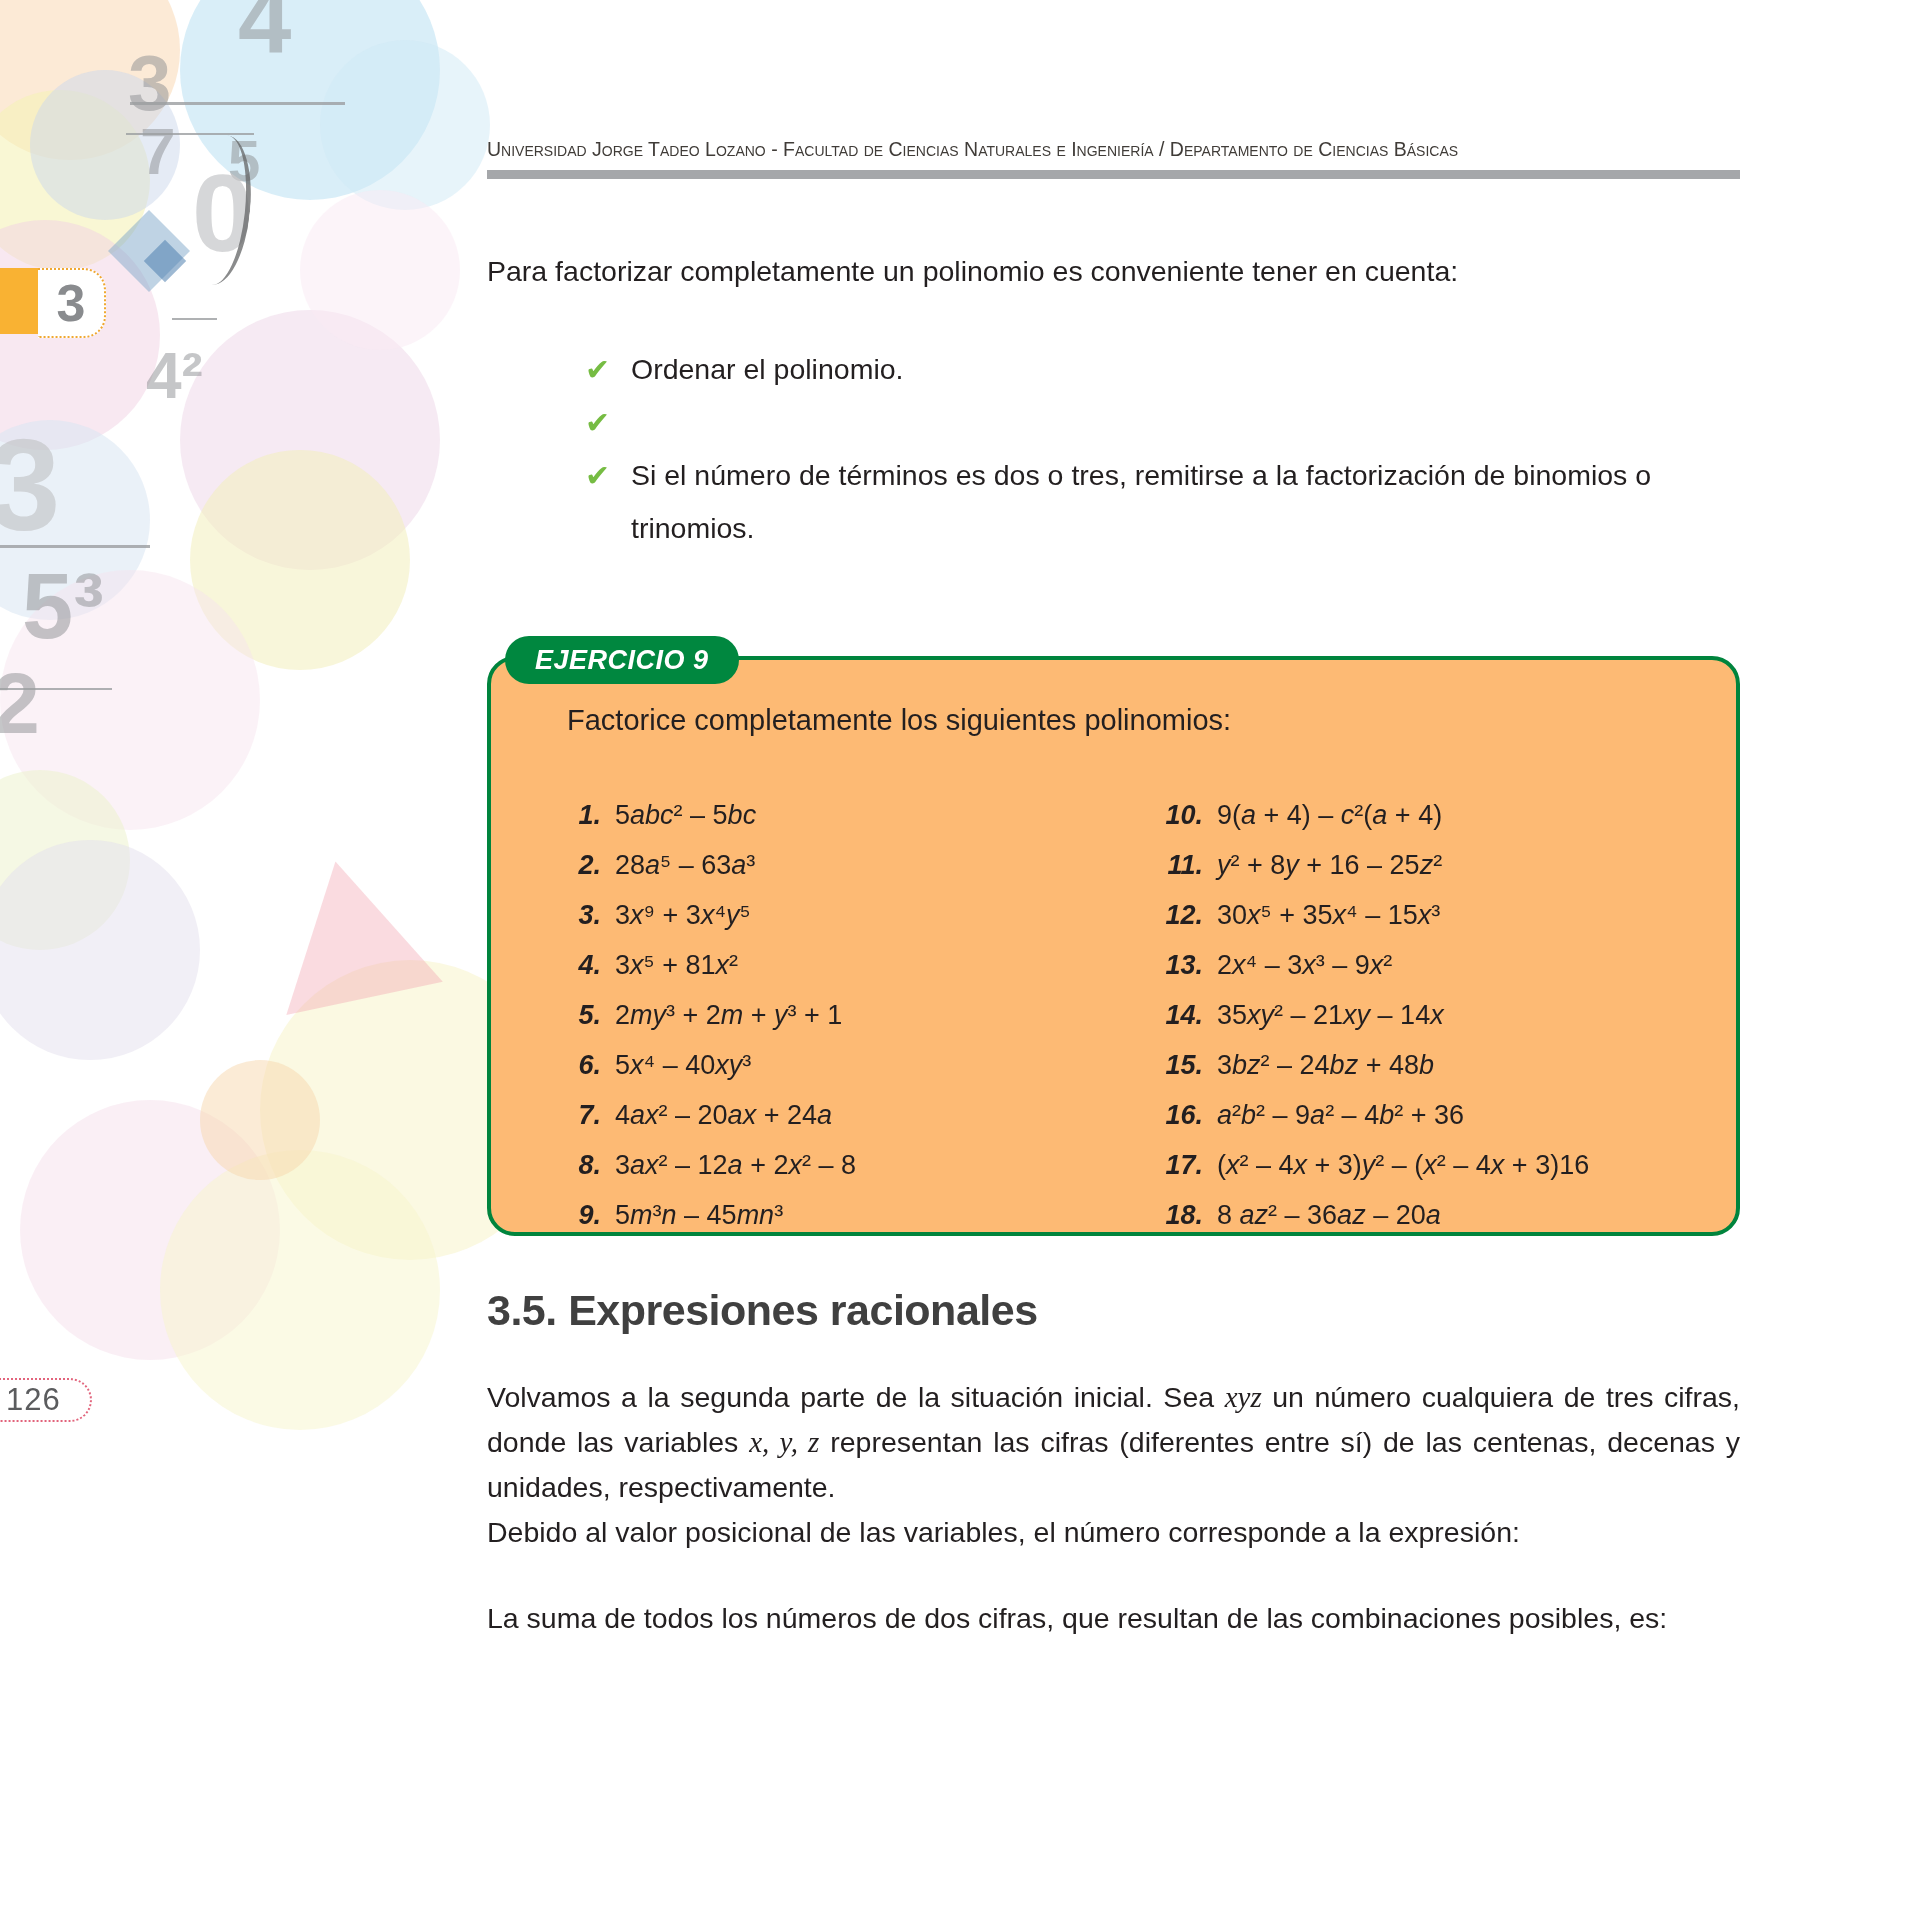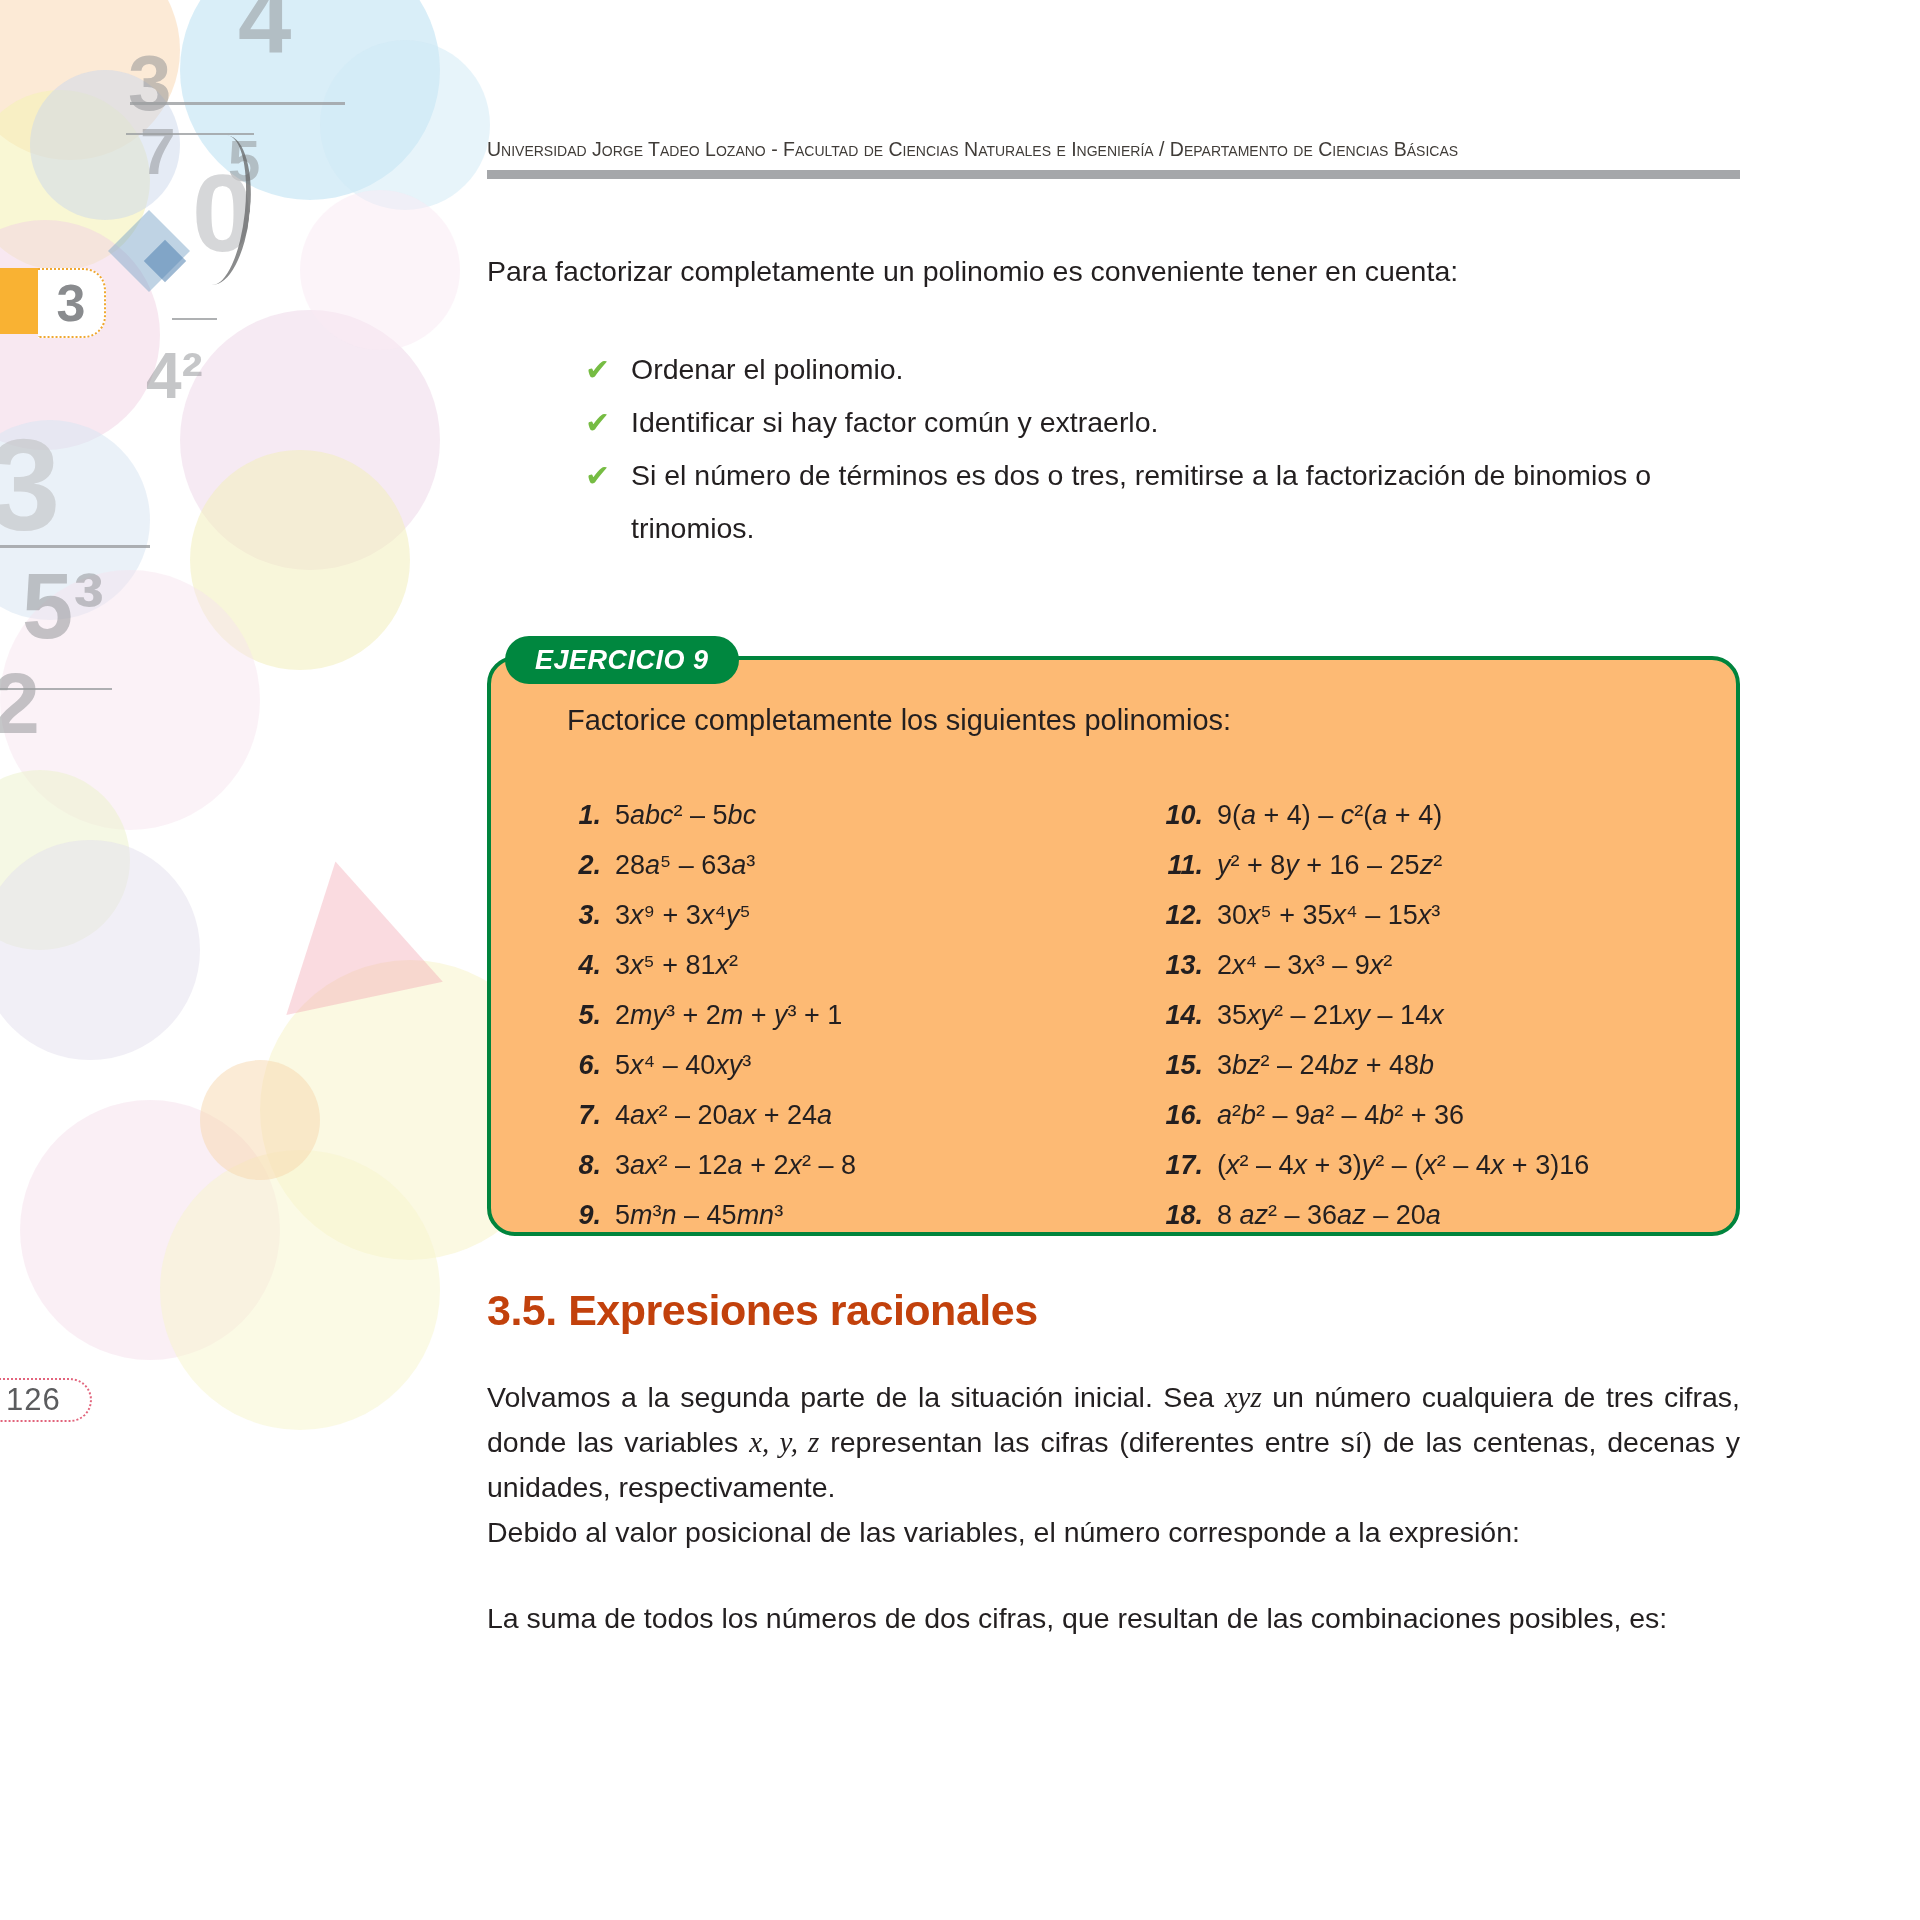--- a/index.html
+++ b/index.html
@@ -85,21 +85,21 @@
   .exercise-cols { display:flex; margin:36px 0 0 62px; }
   .ex-col { width:560px; }
   .ex-col + .ex-col { width:auto; margin-left:26px; }
   .ex-row { display:flex; height:50px; align-items:baseline; font-size:27px; }
   .ex-num { font-weight:bold; font-style:italic; width:48px; text-align:right; flex-shrink:0; }
   .ex-col + .ex-col .ex-num { width:64px; }
   .ex-expr { margin-left:14px; white-space:nowrap;margin-top:27px; }
   .ex-expr i { font-style:italic; }
 
   
-  .section-heading { margin:50px 0 0 0; font-size:43px; font-weight:bold; color:#c2410c; letter-spacing:-.5px; }
+  .section-heading { margin:50px 0 0 0; font-size:43px; font-weight:bold; color:#404040; letter-spacing:-.5px; }
   .bodytext { margin-top:40px; font-size:28.5px; line-height:45px; text-align:justify; }
   .bodytext p { margin:0; }
   .bodytext .para3 { margin-top:41px; }
   .mv { font-family:"Liberation Serif","DejaVu Serif",serif; font-style:italic; font-size:29px; }
   .equation { font-family:"Liberation Serif","DejaVu Serif",serif; font-size:30px; text-align:left; }
   .equation .it { font-style:italic; }
 </style>
 </head>
 <body>
 
@@ -161,21 +161,20 @@
 
   <ul class="checklist">
 
       <li>
         <span class="check">✔</span>
         <span class="chk-text">Ordenar el polinomio.</span>
       </li>
 
       <li>
         <span class="check">✔</span>
-        <span class="chk-text">Identificar si hay factor común y extraerlo.</span>
       </li>
 
       <li>
         <span class="check">✔</span>
         <span class="chk-text">Si el número de términos es dos o tres, remitirse a la factorización de binomios o trinomios.</span>
       </li>
     </ul>
 
   <section class="exercise-box">
     <div class="exercise-tag">EJERCICIO 9</div>

